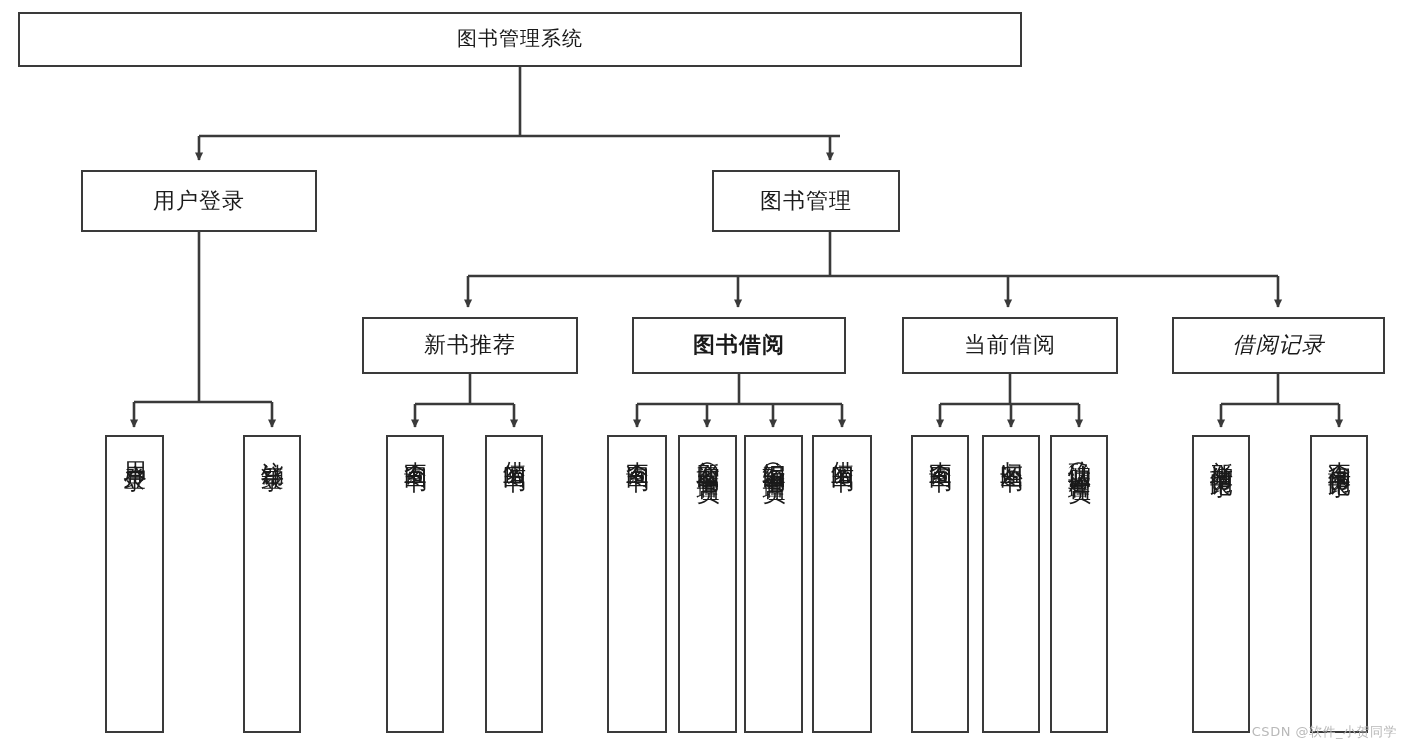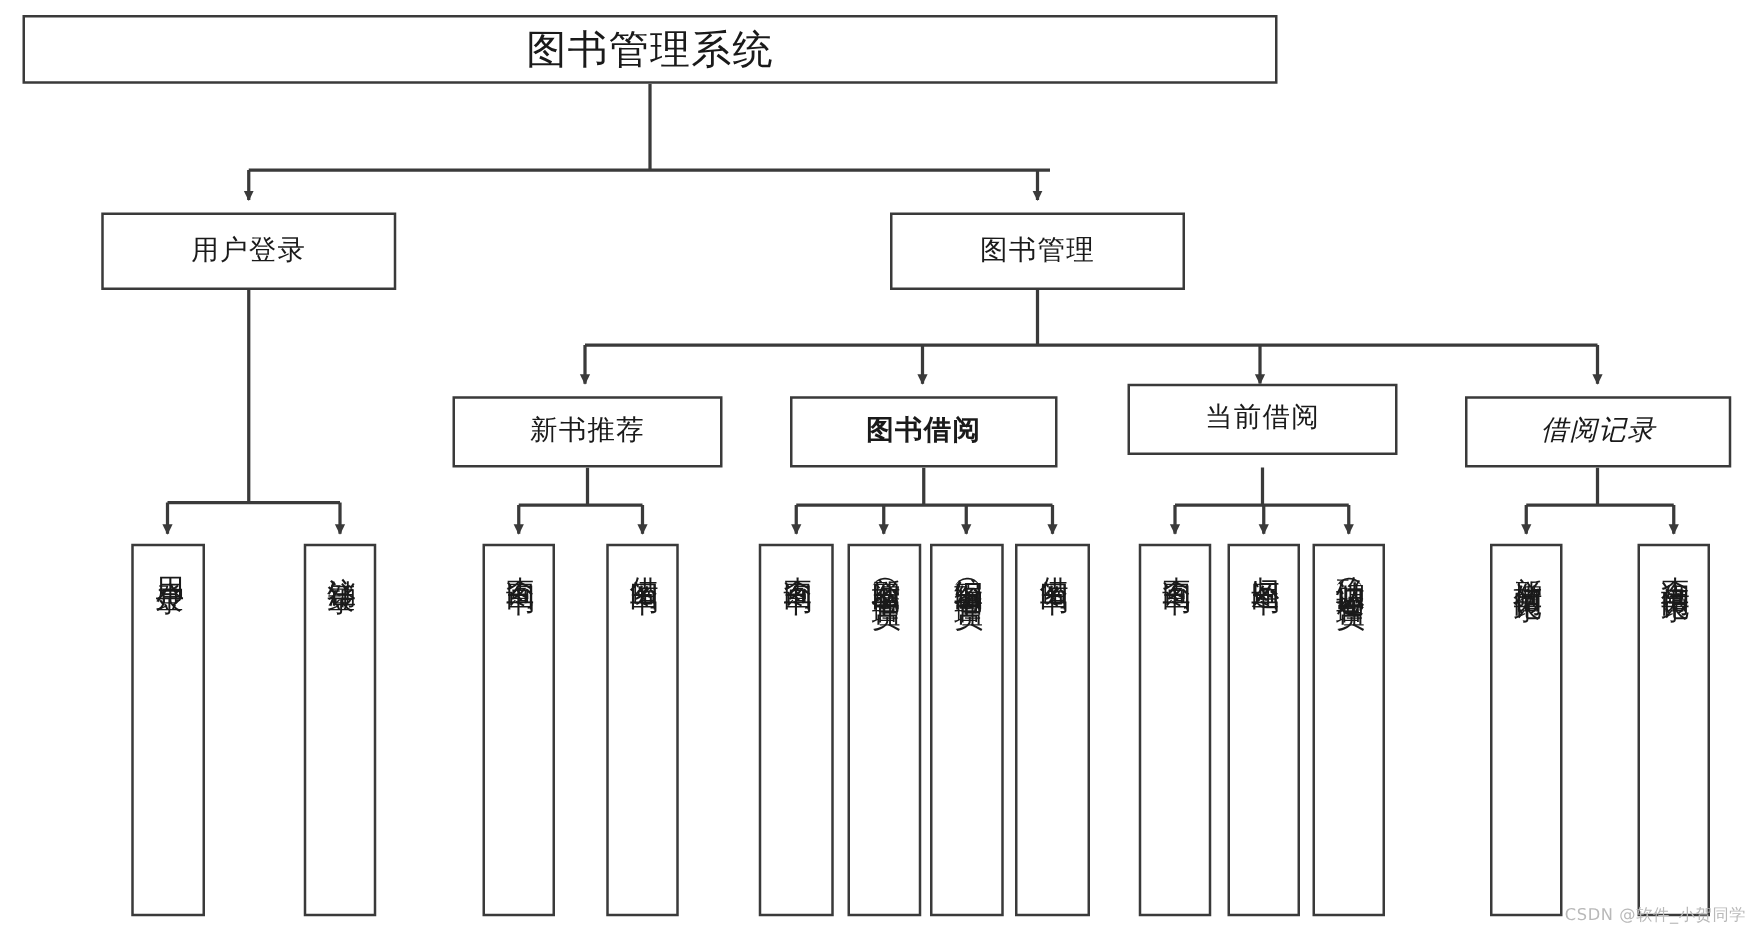--- a/index.html
+++ b/index.html
@@ -47,21 +47,22 @@
   }
   .vlabel {
     writing-mode: vertical-rl;
     text-orientation: upright;
     font-size: 23px;
     line-height: 1.12;
     letter-spacing: 3px;
     white-space: nowrap;
   }
   .node.root {
-    font-size: 32px;
+    font-size: 20px;
+    font-family: Liberation Mono, monospace;
   }
   #watermark {
     position: absolute;
     right: 8px;
     bottom: 6px;
     font-size: 13px;
     color: #b9b9b9;
     letter-spacing: 0.5px;
     white-space: nowrap;
   }
@@ -121,31 +122,31 @@
     </g>
   </svg>
 
   <div class="node horizontal root" id="root-node" style="left: 18px; top: 12px; width: 1004px; height: 55px;">
     <span>图书管理系统</span>
   </div>
 
   <div class="node horizontal" id="l2-0" style="left: 81px; top: 170px; width: 236px; height: 62px;">
     <span>用户登录</span>
   </div>
-  <div class="node horizontal" id="l2-1" style="left: 712px; top: 170px; width: 236px; height: 62px; justify-content: center;">
+  <div class="node horizontal" id="l2-1" style="left: 712px; top: 170px; width: 188px; height: 62px; justify-content: center;">
     <span>图书管理</span>
   </div>
 
   <div class="node horizontal" id="l3-0" style="left: 362px; top: 317px; width: 216px; height: 57px;">
     <span>新书推荐</span>
   </div>
   <div class="node horizontal" id="l3-1" style="left: 632px; top: 317px; width: 214px; height: 57px; font-weight: bold;">
     <span>图书借阅</span>
   </div>
-  <div class="node horizontal" id="l3-2" style="left: 902px; top: 307px; width: 216px; height: 57px;">
+  <div class="node horizontal" id="l3-2" style="left: 902px; top: 317px; width: 216px; height: 57px;">
     <span>当前借阅</span>
   </div>
   <div class="node horizontal" id="l3-3" style="left: 1172px; top: 317px; width: 213px; height: 57px; font-style: italic;">
     <span>借阅记录</span>
   </div>
 
   <div class="node vertical" id="leaf-0" style="left: 105px; top: 435px; width: 59px; height: 298px;">
     <span class="vlabel">用户登录</span>
   </div>
   <div class="node vertical" id="leaf-1" style="left: 243px; top: 435px; width: 58px; height: 298px;">

